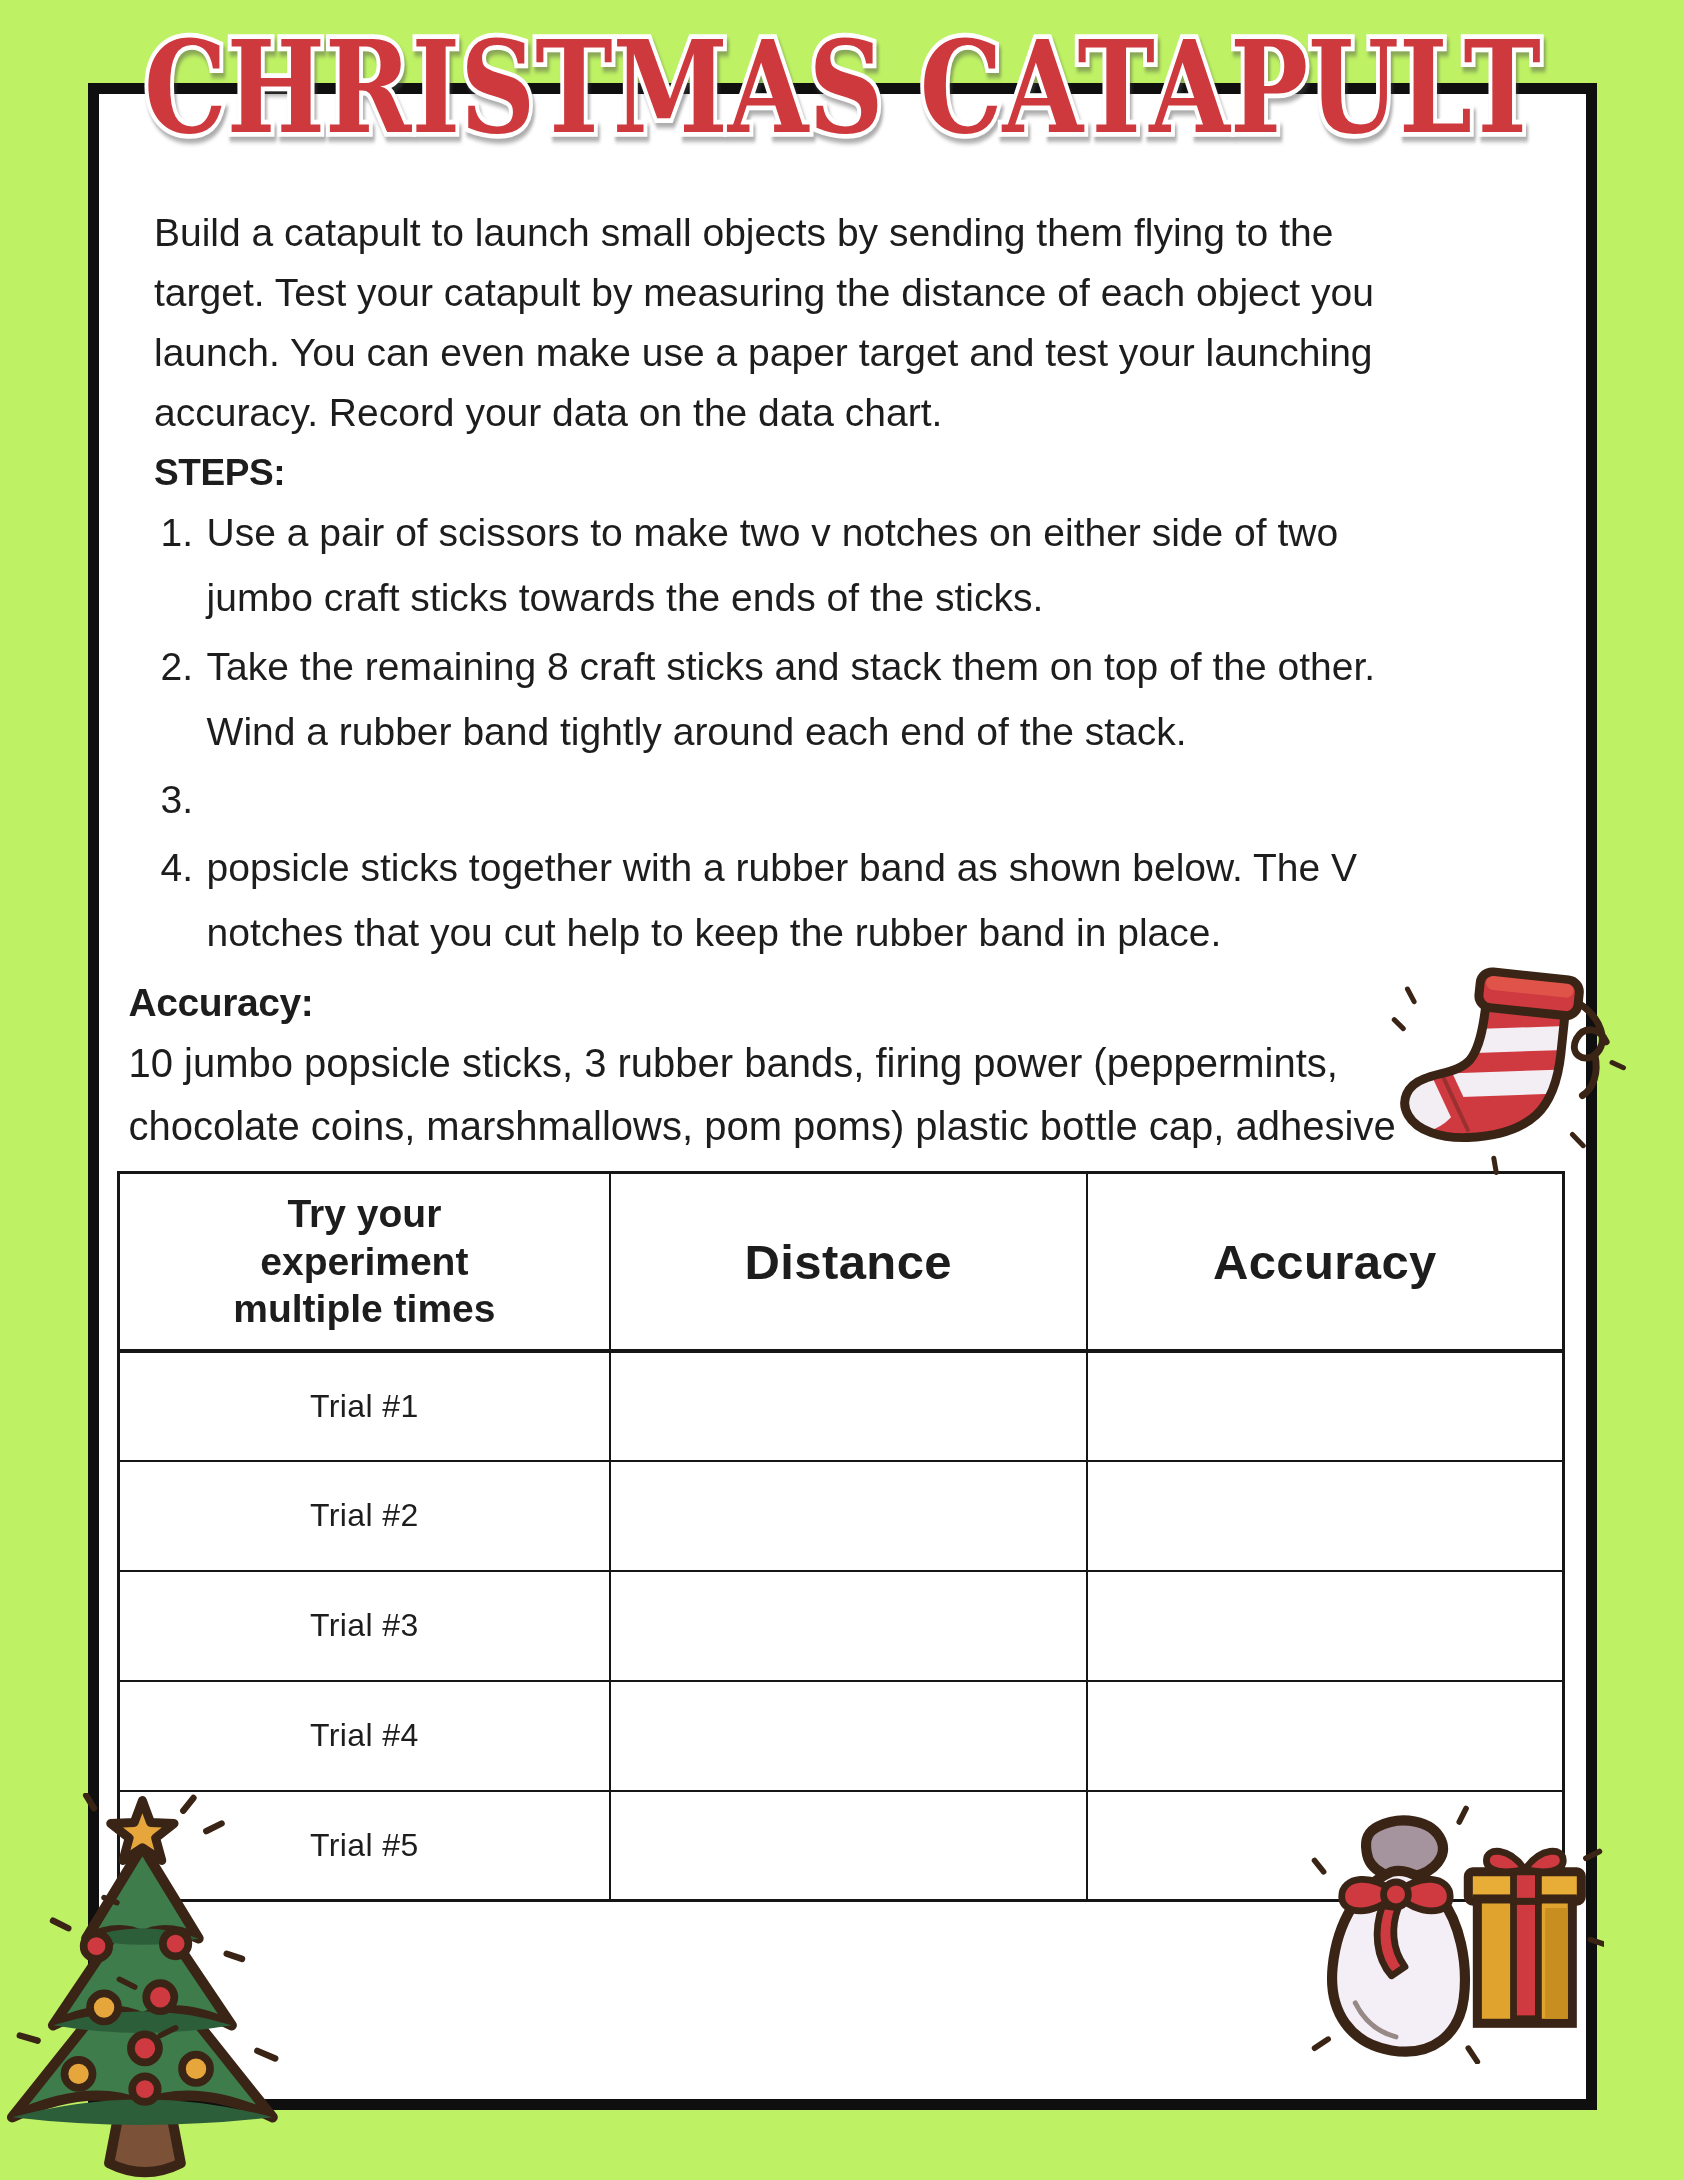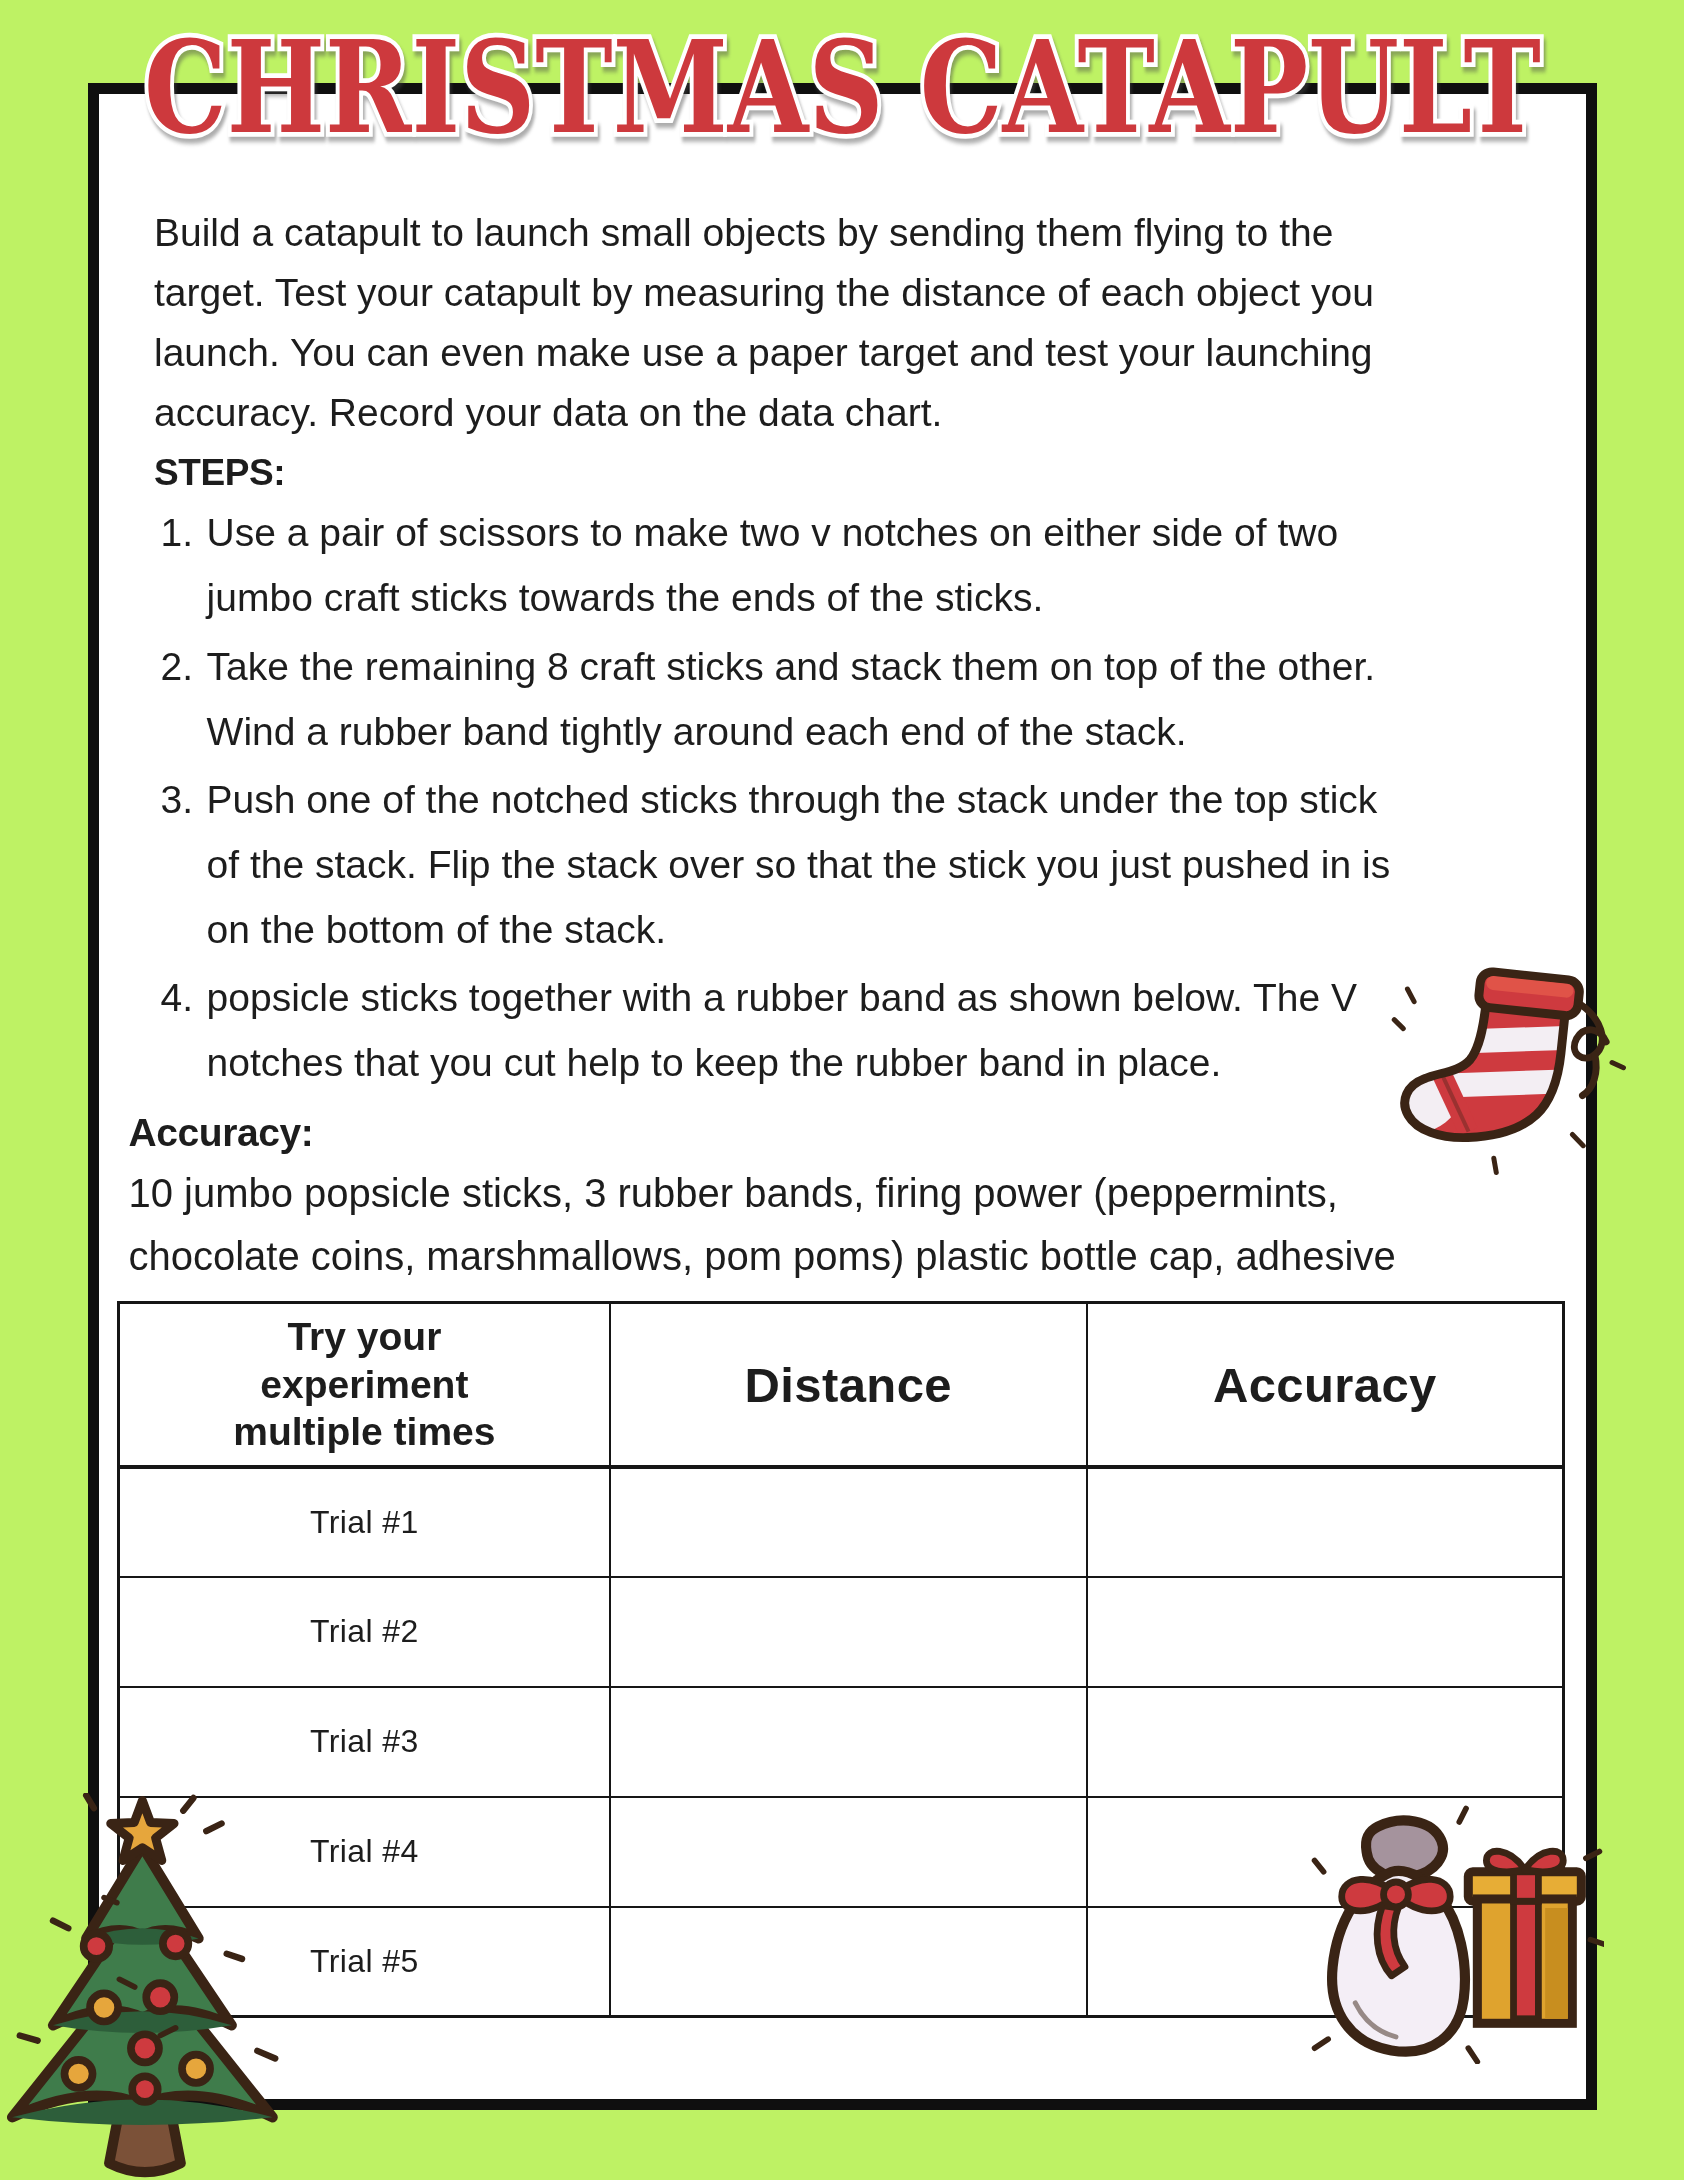--- a/index.html
+++ b/index.html
@@ -33,21 +33,21 @@
   .supplies .section-label { font-size:39px; }
   .supplies-text { font-size:40px; line-height:63px; margin-top:6.8px; }
   .data-table {
     border-collapse:collapse; table-layout:fixed;
     margin:13.6px 0 0 -37px; width:1448px; background:#ffffff;
     border:3.4px solid #161616;
   }
   .data-table th, .data-table td { border:2.6px solid #161616; }
   .data-table thead th { border-bottom:4.3px solid #161616; height:135px; text-align:center; vertical-align:middle; }
   .th-col1 { font-size:39px; font-weight:bold; line-height:1.22; }
-  .th-col1 .inner { max-width:366px; margin:9px auto; }
+  .th-col1 .inner { max-width:366px; margin:16px auto; }
   .th-metric { font-size:49px; font-weight:bold; letter-spacing:0.4px; }
   .data-table td { height:110px; text-align:center; vertical-align:middle; }
   td.trial-cell { font-size:32px; letter-spacing:0.4px; }
   .decor { position:absolute; z-index:7; }
   .stocking { left:1387px; top:956px; width:239px; height:239px; }
   .tree { left:6.8px; top:1793px; width:281px; height:388px; }
   .gift { left:1310px; top:1804px; width:294px; height:260px; }
 </style>
 </head>
 <body>
@@ -78,25 +78,20 @@
         </div>
         <div class="step">
           <div class="step-num">2.</div>
           <div class="step-text">
             <div class="line">Take the remaining 8 craft sticks and stack them on top of the other.</div>
             <div class="line">Wind a rubber band tightly around each end of the stack.</div>
           </div>
         </div>
         <div class="step">
           <div class="step-num">3.</div>
-          <div class="step-text">
-            <div class="line">Push one of the notched sticks through the stack under the top stick</div>
-            <div class="line">of the stack. Flip the stack over so that the stick you just pushed in is</div>
-            <div class="line">on the bottom of the stack.</div>
-          </div>
         </div>
         <div class="step">
           <div class="step-num">4.</div>
           <div class="step-text">
             <div class="line">popsicle sticks together with a rubber band as shown below. The V</div>
             <div class="line">notches that you cut help to keep the rubber band in place.</div>
           </div>
         </div>
       </div>
 

